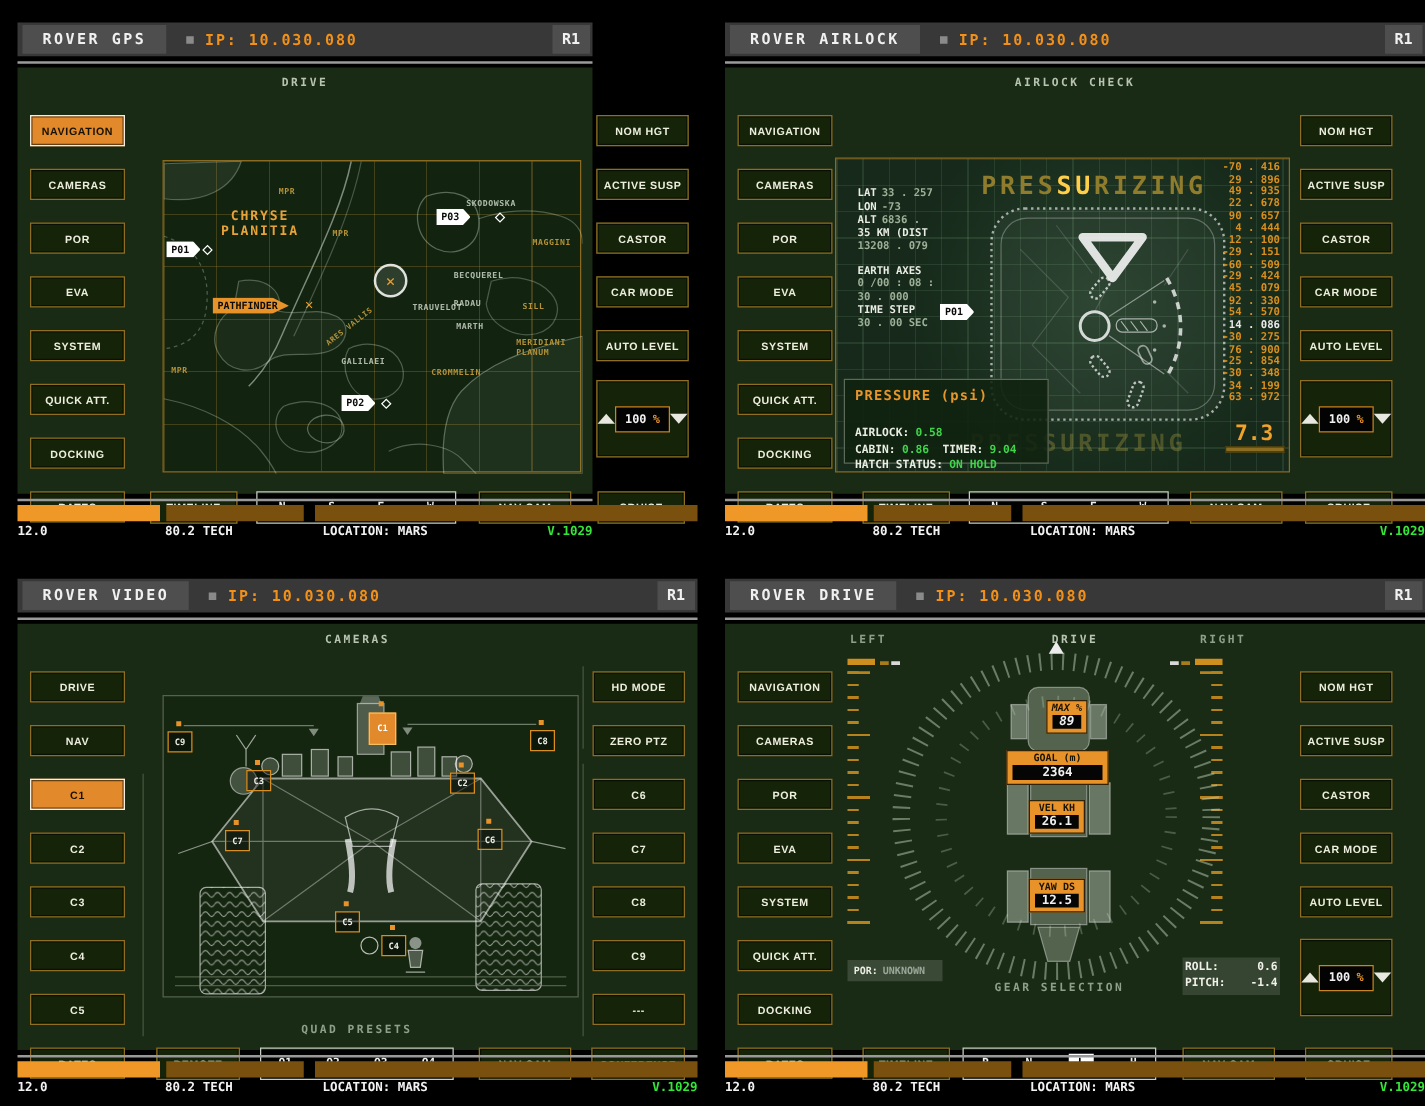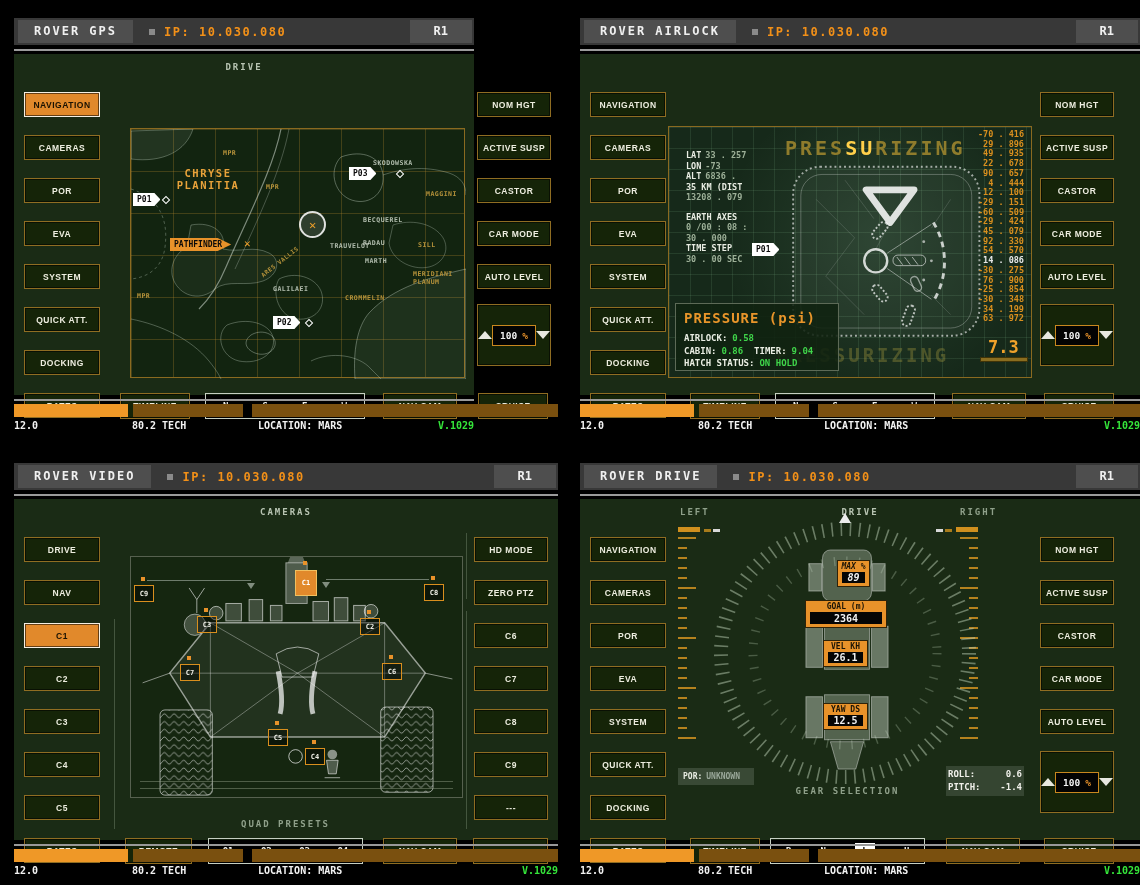--- a/index.html
+++ b/index.html
@@ -8,21 +8,21 @@
          font-family:"DejaVu Sans Mono", monospace; }
   .quad { position:absolute; }
   
   .hdr { position:absolute; left:0; right:0; top:0; height:27px; background:#383838;
          display:flex; align-items:center; }
   .hdr-title { background:#4e4e4e; color:#f0f0f0; font-weight:bold; font-size:12px;
                letter-spacing:2px; line-height:23px; padding:0 16px; margin:2px 0 2px 4px; }
   .hdr-bullet { width:6px; height:6px; background:#8a8a8a; margin-left:16px; }
   .hdr-ip { color:#f29018; font-weight:bold; font-size:12px; letter-spacing:1.5px; margin-left:9px; }
   .hdr-r1 { margin-left:auto; background:#4e4e4e; color:#f0f0f0; font-weight:bold; font-size:12px;
-            line-height:23px; padding:0 24px; margin-right:2px; }
+            line-height:23px; padding:0 8px; margin-right:2px; }
   .hdr-line { position:absolute; left:0; right:0; top:31px; height:2px; background:#9b9b9b; }
   
   .content { position:absolute; left:0; right:0; top:36px; height:341px; background:#1a2b15; }
   .ctitle { position:absolute; top:8px; width:100%; text-align:center; color:#b8c4b2;
             font-size:9px; font-weight:bold; letter-spacing:2px; }
   .btn { position:absolute; width:76px; height:25px; border:1px solid #8f6d22;
          box-shadow:inset 0 0 0 1px rgba(0,0,0,.55); background:#152408; color:#ededdf;
          font-size:8.5px; font-weight:bold; letter-spacing:.5px; display:flex;
          align-items:center; justify-content:center; }
   .btn.active { background:#e1892b; border:1px solid #f5efe3; color:#181102; }
@@ -74,21 +74,21 @@
   .tl-line .d { color:#9db098; font-weight:bold; }
   .bigstatus { position:absolute; font-size:20px; font-weight:bold; letter-spacing:3px;
                color:#8f7c2c; white-space:nowrap; }
   .bigstatus .bright { color:#ffcf4a; }
   .ghoststatus { position:absolute; font-size:19px; font-weight:bold; letter-spacing:3px;
                  color:rgba(160,150,60,.38); white-space:nowrap; }
   .numcol { position:absolute; text-align:right; font-size:8.5px; line-height:9.7px;
             font-weight:bold; color:#d98f1e; }
   .numcol .white { color:#e9e9e9; }
   .pressbox { position:absolute; border:1px solid #5d6a57; background:rgba(16,34,16,.88); padding:6px 8px; }
-  .pressttl { color:#e8952a; font-size:14px; font-weight:bold; letter-spacing:1px; margin-bottom:6px; }
+  .pressttl { color:#e8952a; font-size:11px; font-weight:bold; letter-spacing:1px; margin-bottom:18px; }
   .pressrow { font-size:9px; font-weight:bold; color:#e9ede3; line-height:12.5px; white-space:nowrap; }
   .pressrow .gv { color:#3fd44a; margin-left:5px; }
   .gauge73 { position:absolute; color:#f0a22a; font-size:17px; font-weight:bold; }
   .gauge73bar { position:absolute; width:48px; height:5px; background:#8a6d20; border:1px solid #403408; }
   
   .cambox { position:absolute; border:1px solid #56614f; background:#152610; }
   .cam { position:absolute; width:20px; height:17px; border:1px solid #d98f1e; background:rgba(0,0,0,.4);
          color:#ecece4; font-size:7px; font-weight:bold; display:flex; align-items:center; justify-content:center; }
   .cam.active { width:22px; height:26px; background:#e1892b; border:1px solid #f0c060; color:#fff; }
   .camdot { position:absolute; width:4px; height:4px; background:#e8922a; }
@@ -229,20 +229,21 @@
 
 <div class="quad" style="left:580px;top:18px;width:560px;height:420px;">
   <div class="hdr">
     <div class="hdr-title">ROVER AIRLOCK</div>
     <span class="hdr-bullet"></span>
     <span class="hdr-ip">IP: 10.030.080</span>
     <div class="hdr-r1">R1</div>
   </div>
   <div class="hdr-line"></div>
   <div class="content">
+    <div class="ctitle">AIRLOCK CHECK</div>
 
     <button class="btn" style="left:10px;top:38px;">NAVIGATION</button>
     <button class="btn" style="left:10px;top:81px;">CAMERAS</button>
     <button class="btn" style="left:10px;top:124px;">POR</button>
     <button class="btn" style="left:10px;top:167px;">EVA</button>
     <button class="btn" style="left:10px;top:210px;">SYSTEM</button>
     <button class="btn" style="left:10px;top:253px;">QUICK ATT.</button>
     <button class="btn" style="left:10px;top:296px;">DOCKING</button>
     <button class="btn" style="left:10px;top:339px;">RATES</button>
 

